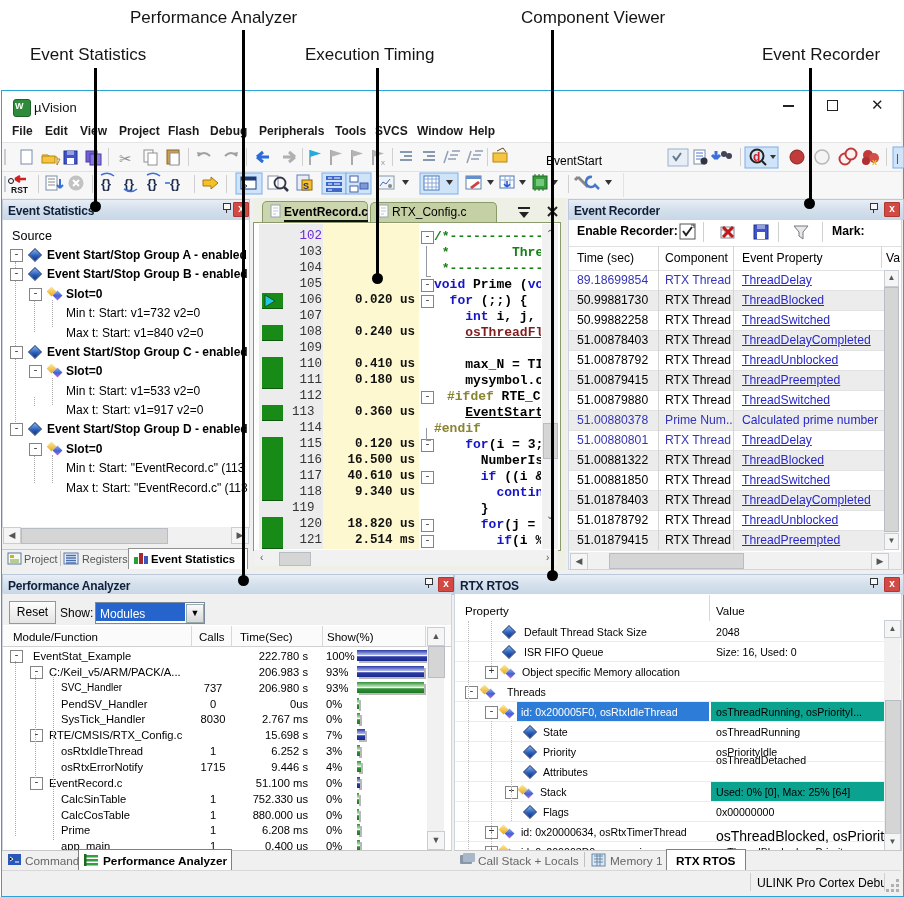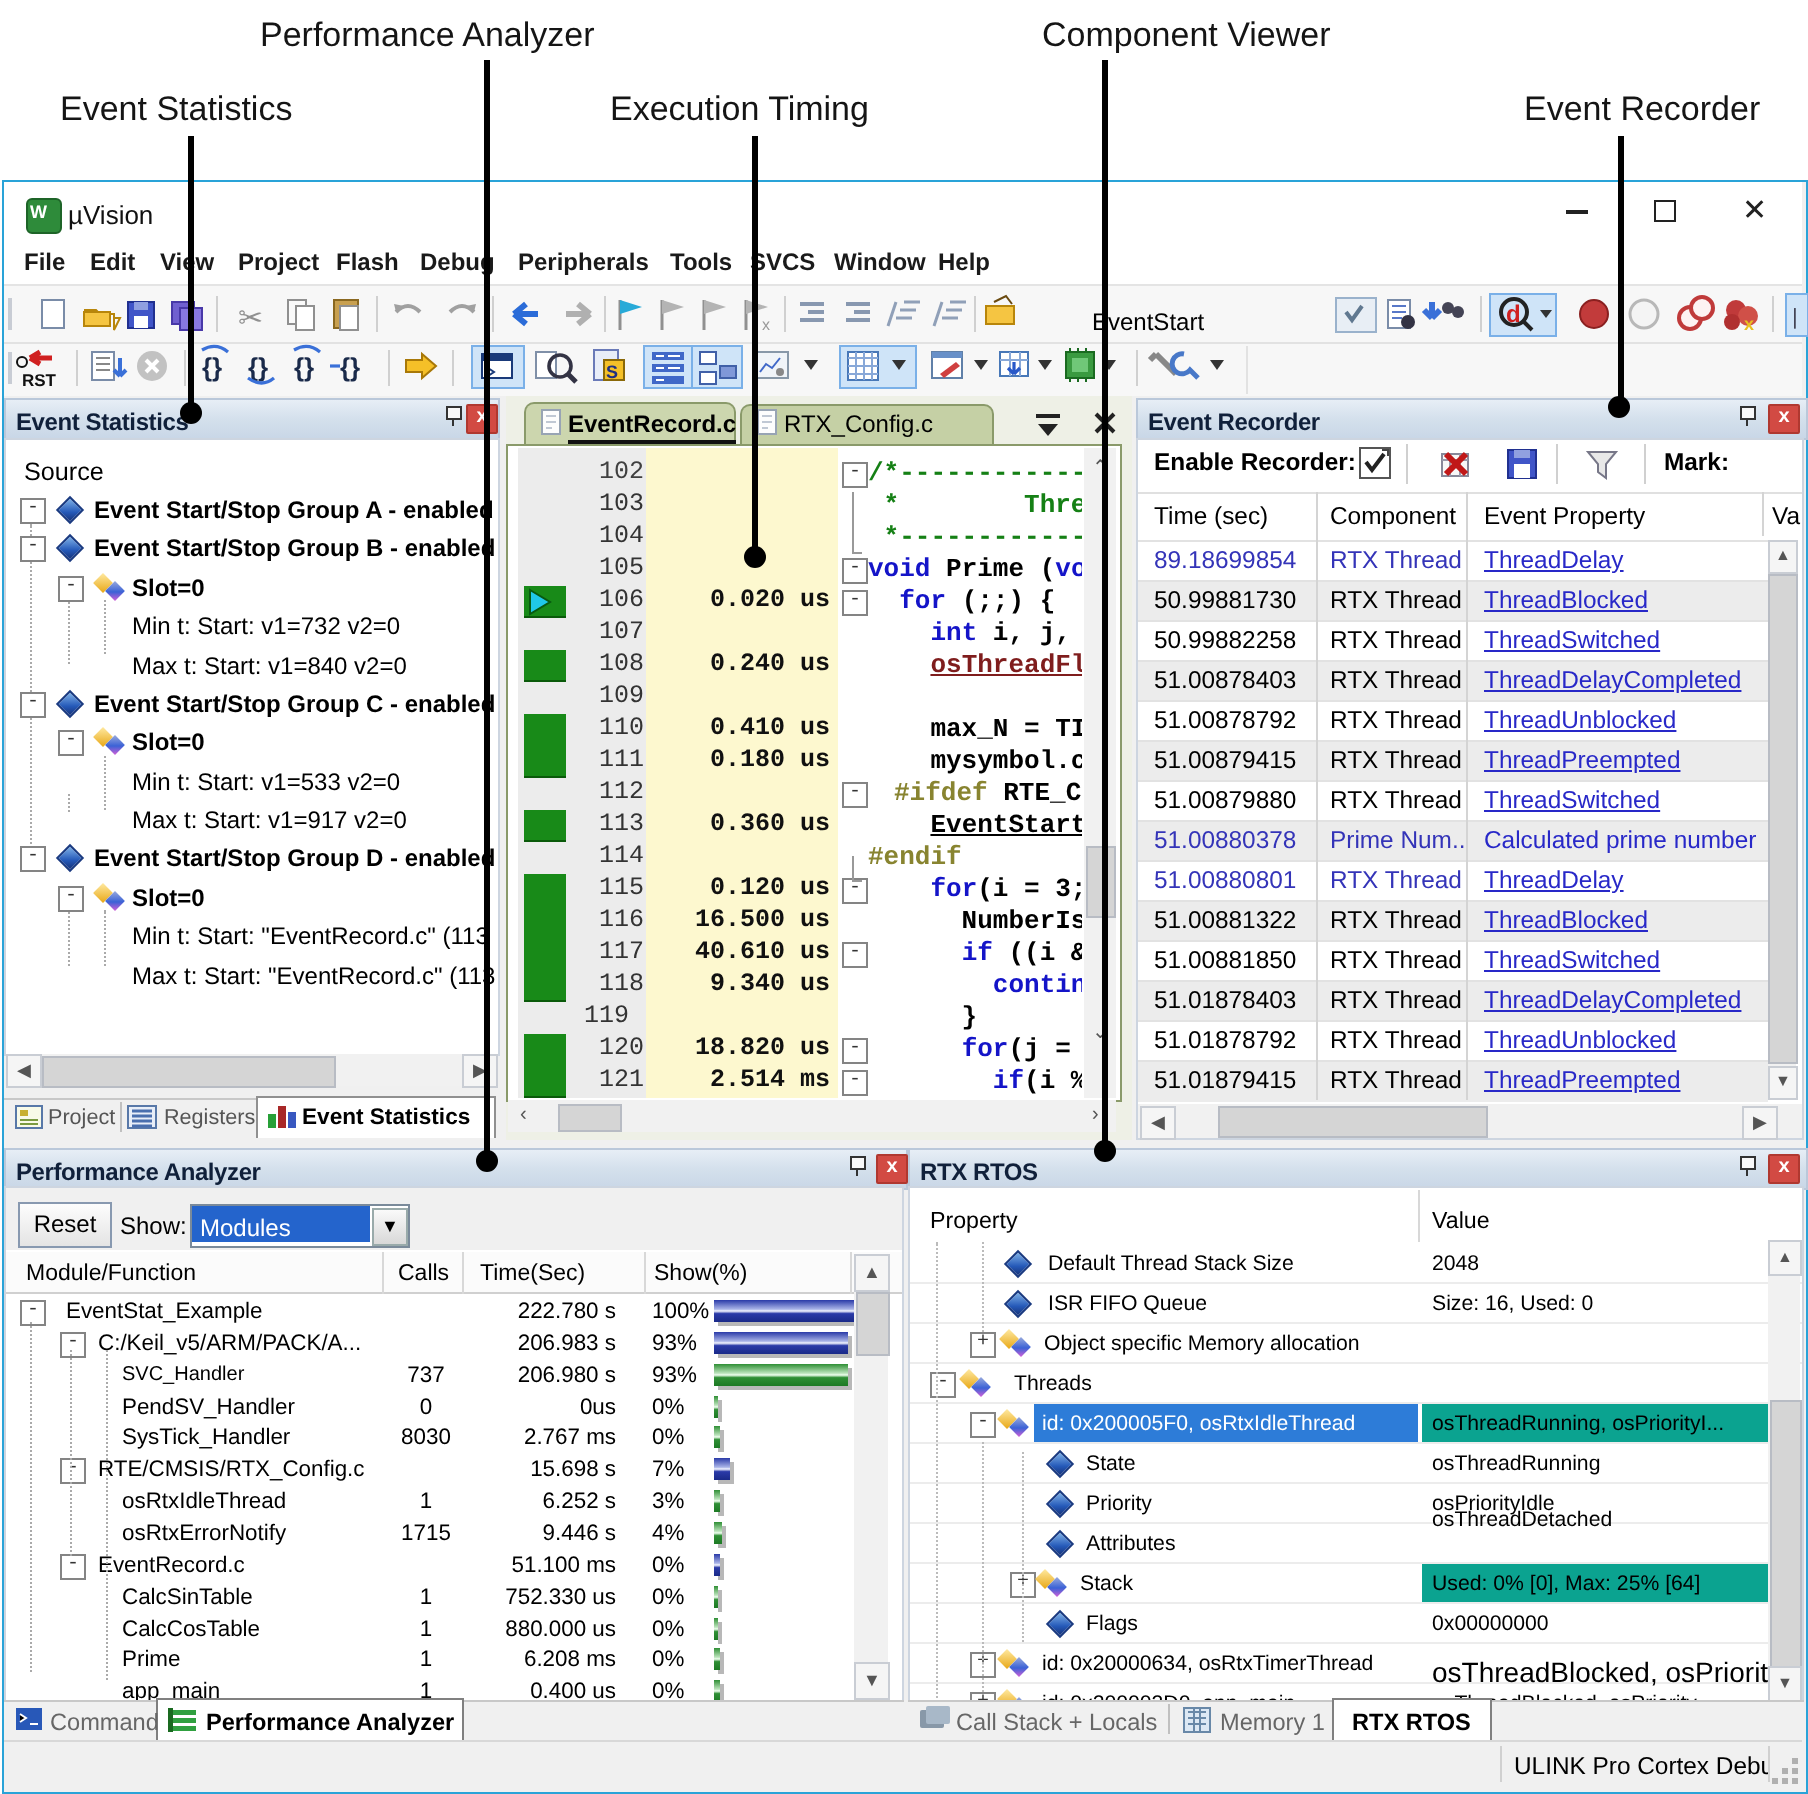--- a/index.html
+++ b/index.html
@@ -327,21 +327,21 @@
     <path d="M2 4 h12" stroke="#222" stroke-width="2"></path>
     <path d="M3 8 l10 0 l-5 6 z" fill="#222"></path>
     <path d="M32 3 l9 9 m0 -9 l-9 9" stroke="#222" stroke-width="2"></path>
   </svg>
 
 <div class="ab" style="left:259px;top:224px;width:24px;height:325px;background:#ececec"></div>
 <div class="ab" style="left:283px;top:224px;width:40px;height:325px;background:#ececec"></div>
 <div class="ab" style="left:323px;top:224px;width:96px;height:325px;background:#fdf8cf"></div>
 <div class="ab" style="left:419px;top:224px;width:121px;height:325px;background:#fff"></div>
 <div class="ab" style="left:253px;top:224px;width:288px;height:325px;overflow:hidden">
-<div class="ab mono" style="left:39px;top:5px;width:30px;text-align:right;font-size:12.5px;color:#404040">102</div>
+<div class="ab mono" style="left:39px;top:5px;width:30px;text-align:right;font-size:12.5px;color:#6d28d9">102</div>
 <div class="ab mono" style="left:181px;top:5px;font-size:13px;font-weight:bold;white-space:nowrap;color:#000"><span class="cm">/*------------------------------------</span></div>
 <div class="ab mono" style="left:39px;top:21px;width:30px;text-align:right;font-size:12.5px;color:#333">103</div>
 <div class="ab mono" style="left:181px;top:21px;font-size:13px;font-weight:bold;white-space:nowrap;color:#000"><span class="cm">&nbsp;*&nbsp;&nbsp;&nbsp;&nbsp;&nbsp;&nbsp;&nbsp;&nbsp;Thread 'Prime': Calc</span></div>
 <div class="ab mono" style="left:39px;top:37px;width:30px;text-align:right;font-size:12.5px;color:#333">104</div>
 <div class="ab mono" style="left:181px;top:37px;font-size:13px;font-weight:bold;white-space:nowrap;color:#000"><span class="cm">&nbsp;*------------------------------------</span></div>
 <div class="ab mono" style="left:39px;top:53px;width:30px;text-align:right;font-size:12.5px;color:#333">105</div>
 <div class="ab mono" style="left:181px;top:53px;font-size:13px;font-weight:bold;white-space:nowrap;color:#000"><span class="k">void</span> Prime (<span class="k">void</span> *argum</div>
 <div class="ab mono" style="left:39px;top:69px;width:30px;text-align:right;font-size:12.5px;color:#333">106</div>
 <div class="ab mono" style="left:70px;top:69px;width:92px;text-align:right;font-size:12.5px;font-weight:bold;color:#111">0.020 us</div>
 <div class="ab mono" style="left:181px;top:69px;font-size:13px;font-weight:bold;white-space:nowrap;color:#000">&nbsp;&nbsp;<span class="k">for</span> (;;) {</div>
@@ -352,21 +352,21 @@
 <div class="ab mono" style="left:181px;top:101px;font-size:13px;font-weight:bold;white-space:nowrap;color:#7f1d1d">&nbsp;&nbsp;&nbsp;&nbsp;<u>osThreadFl</u></div>
 <div class="ab mono" style="left:39px;top:117px;width:30px;text-align:right;font-size:12.5px;color:#333">109</div>
 <div class="ab mono" style="left:39px;top:133px;width:30px;text-align:right;font-size:12.5px;color:#333">110</div>
 <div class="ab mono" style="left:70px;top:133px;width:92px;text-align:right;font-size:12.5px;font-weight:bold;color:#111">0.410 us</div>
 <div class="ab mono" style="left:181px;top:133px;font-size:13px;font-weight:bold;white-space:nowrap;color:#000">&nbsp;&nbsp;&nbsp;&nbsp;max_N = TIM</div>
 <div class="ab mono" style="left:39px;top:149px;width:30px;text-align:right;font-size:12.5px;color:#333">111</div>
 <div class="ab mono" style="left:70px;top:149px;width:92px;text-align:right;font-size:12.5px;font-weight:bold;color:#111">0.180 us</div>
 <div class="ab mono" style="left:181px;top:149px;font-size:13px;font-weight:bold;white-space:nowrap;color:#000">&nbsp;&nbsp;&nbsp;&nbsp;mysymbol.co</div>
 <div class="ab mono" style="left:39px;top:165px;width:30px;text-align:right;font-size:12.5px;color:#333">112</div>
 <div class="ab mono" style="left:194px;top:165px;font-size:13px;font-weight:bold;white-space:nowrap;color:#000"><span class="pp">#ifdef</span> RTE_Com</div>
-<div class="ab mono" style="left:39px;top:181px;width:30px;text-align:right;font-size:12.5px;color:#333">113</div>
+<div class="ab mono" style="left:39px;top:181px;width:30px;font-size:12.5px;color:#333">113</div>
 <div class="ab mono" style="left:70px;top:181px;width:92px;text-align:right;font-size:12.5px;font-weight:bold;color:#111">0.360 us</div>
 <div class="ab mono" style="left:181px;top:181px;font-size:13px;font-weight:bold;white-space:nowrap;color:#000">&nbsp;&nbsp;&nbsp;&nbsp;<u>EventStart</u></div>
 <div class="ab mono" style="left:39px;top:197px;width:30px;text-align:right;font-size:12.5px;color:#333">114</div>
 <div class="ab mono" style="left:181px;top:197px;font-size:13px;font-weight:bold;white-space:nowrap;color:#000"><span class="pp">#endif</span></div>
 <div class="ab mono" style="left:39px;top:213px;width:30px;text-align:right;font-size:12.5px;color:#333">115</div>
 <div class="ab mono" style="left:70px;top:213px;width:92px;text-align:right;font-size:12.5px;font-weight:bold;color:#111">0.120 us</div>
 <div class="ab mono" style="left:181px;top:213px;font-size:13px;font-weight:bold;white-space:nowrap;color:#000">&nbsp;&nbsp;&nbsp;&nbsp;<span class="k">for</span>(i = 3;</div>
 <div class="ab mono" style="left:39px;top:229px;width:30px;text-align:right;font-size:12.5px;color:#333">116</div>
 <div class="ab mono" style="left:70px;top:229px;width:92px;text-align:right;font-size:12.5px;font-weight:bold;color:#111">16.500 us</div>
 <div class="ab mono" style="left:181px;top:229px;font-size:13px;font-weight:bold;white-space:nowrap;color:#000">&nbsp;&nbsp;&nbsp;&nbsp;&nbsp;&nbsp;NumberIs</div>

